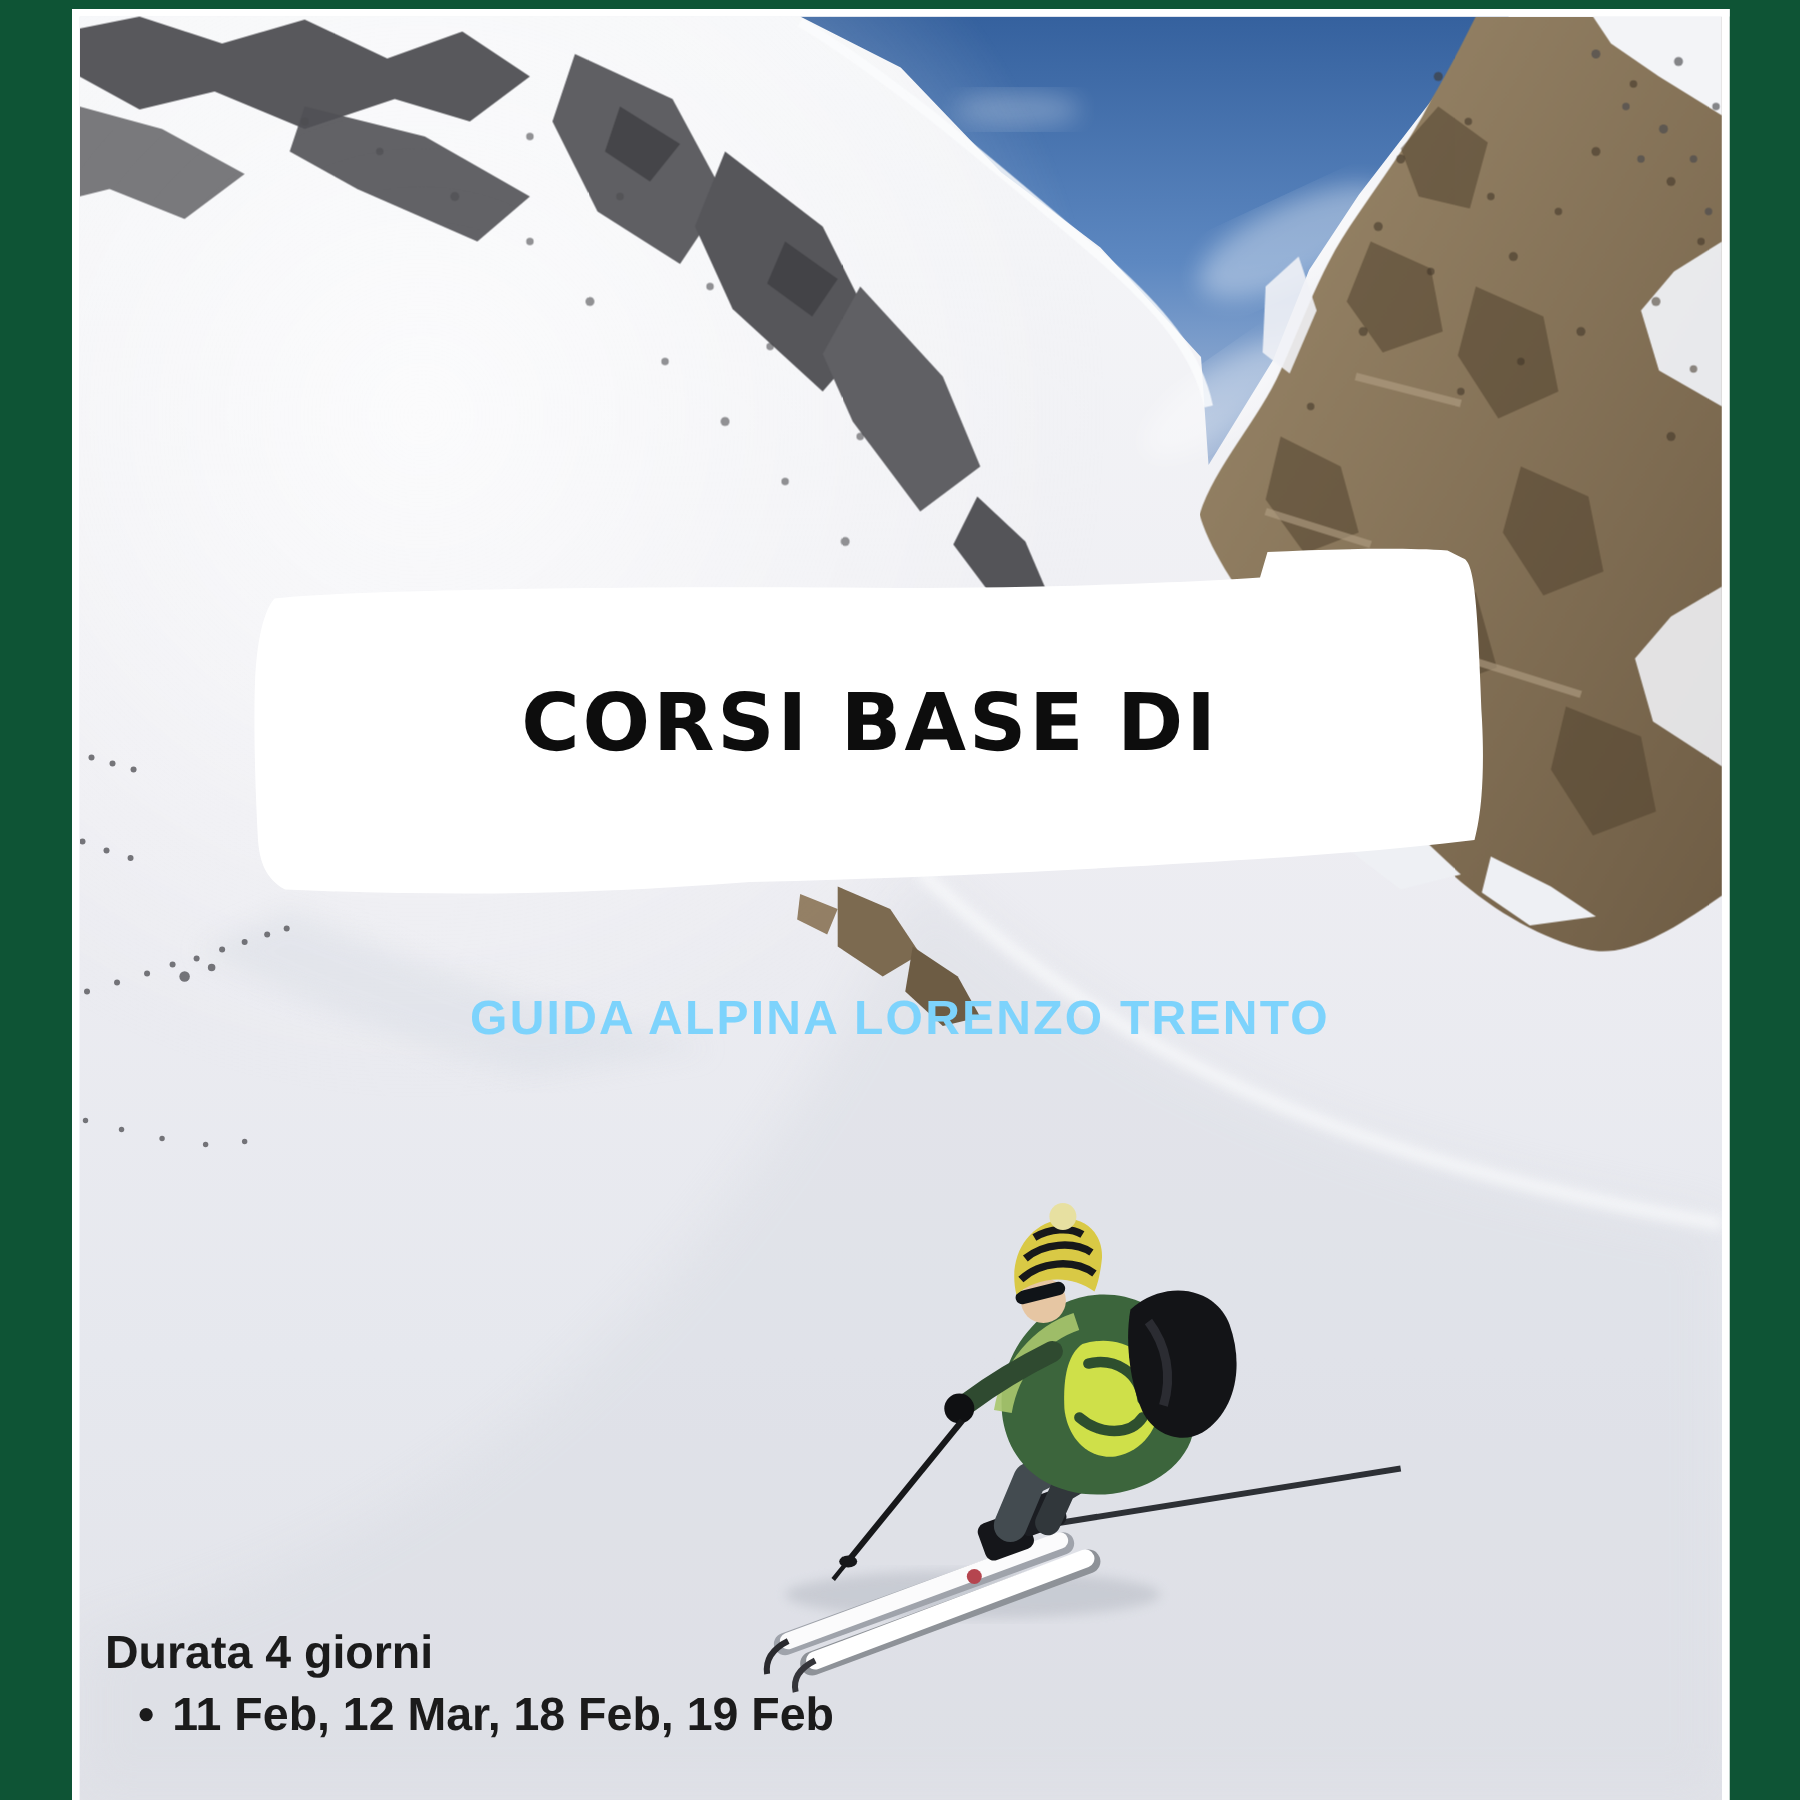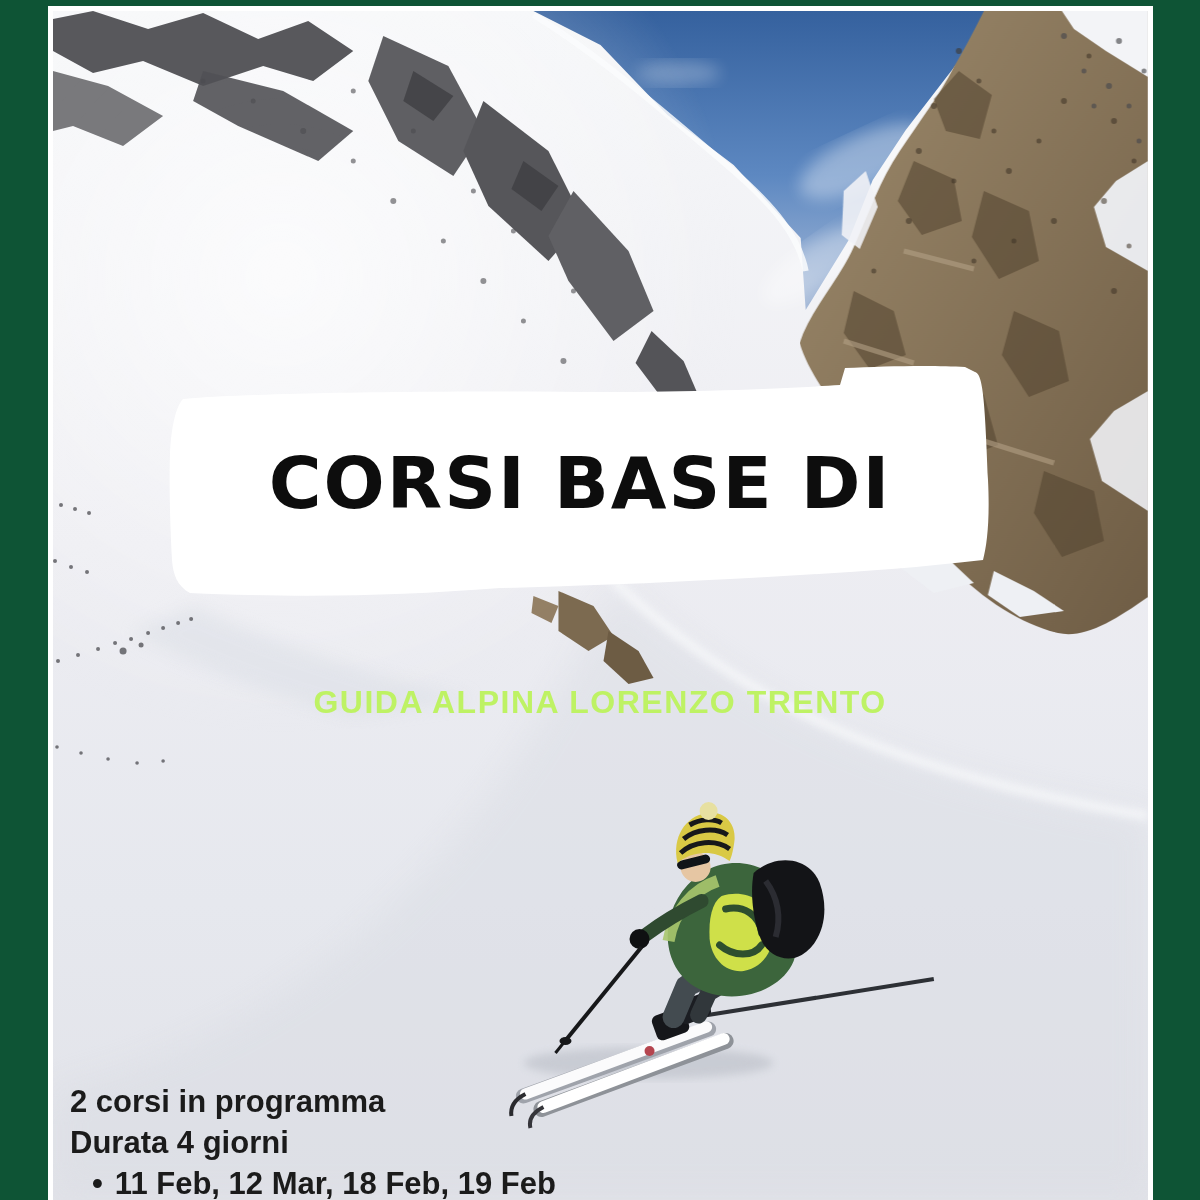--- a/index.html
+++ b/index.html
@@ -7,23 +7,23 @@
        font-family:"Liberation Sans", sans-serif;}
   .poster{position:relative;width:1200px;height:1200px;background:#0e5435;}
   .photo{position:absolute;left:48px;top:6px;right:47px;bottom:0;
          border:5px solid #ffffff;border-bottom:none;background:#edeff3;overflow:hidden;}
   .photo svg.scene{display:block;width:100%;height:100%;}
   .title-box{position:absolute;left:165px;top:360px;width:830px;height:245px;}
   .title-text{position:absolute;left:165px;top:360px;width:830px;height:245px;
               display:flex;flex-direction:row;justify-content:center;align-items:center;
               gap:18px;color:#0d0d0d;
               font-family:"DejaVu Sans", sans-serif;font-weight:bold;
-              font-size:72px;letter-spacing:2px;line-height:1.0;text-align:center;}
-  .subtitle{position:absolute;left:0;top:684px;width:1200px;text-align:center;
-            color:#bef264;font-weight:bold;font-size:32px;letter-spacing:1.5px;
+              font-size:53px;letter-spacing:2px;line-height:1.0;text-align:center;}
+  .subtitle{position:absolute;left:0;top:660px;width:1200px;text-align:center;
+            color:#7dd3fc;font-weight:bold;font-size:32px;letter-spacing:1.5px;
             font-family:"Liberation Sans", sans-serif;}
   .details{position:absolute;left:70px;top:1081px;color:#1b1b1b;font-weight:bold;
            font-size:31px;line-height:41px;font-family:"Liberation Sans", sans-serif;}
   .bullet-row .dot{display:inline-block;margin-left:22px;margin-right:12px;}
 </style>
 </head>
 <body>
 
 <div class="poster">
 
@@ -264,20 +264,19 @@
              C5,165 4,120 5,95 C6,70 10,48 18,39 Z" fill="#ffffff"></path>
   </svg>
 
   <div class="title-text">
     <div>CORSI BASE DI</div>
   </div>
 
   <div class="subtitle">GUIDA ALPINA LORENZO TRENTO</div>
 
   <div class="details">
-    <div>2 corsi in programma</div>
     <div>Durata 4 giorni</div>
     <div class="bullet-row">
       <span class="dot">•</span><span>11 Feb, 12 Mar, 18 Feb, 19 Feb</span>
     </div>
   </div>
 
 </div>
 
 </body></html>

